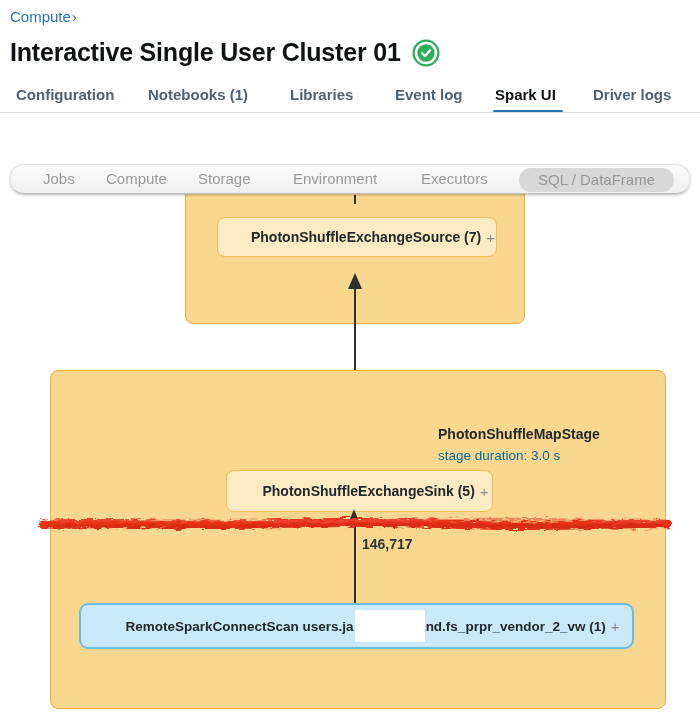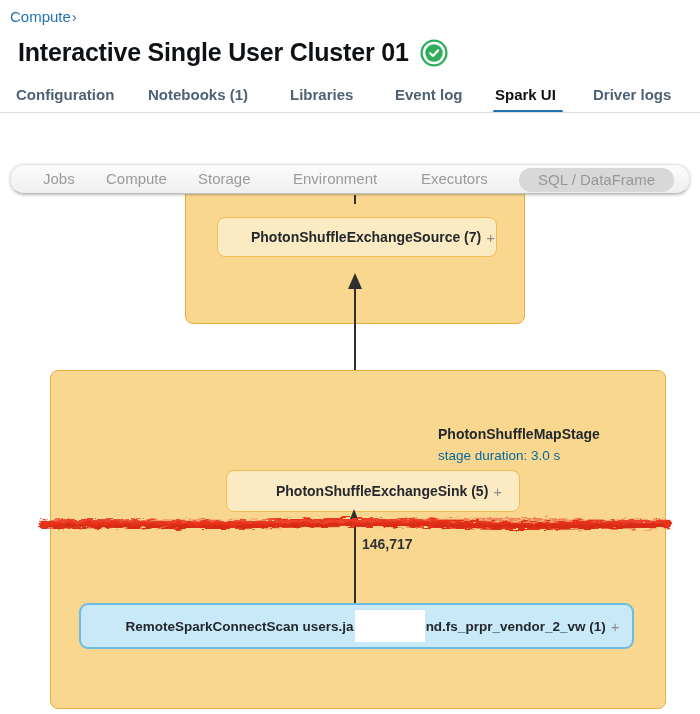--- a/index.html
+++ b/index.html
@@ -18,21 +18,21 @@
   html,body{background:#fff;}
   body{font-family:"Liberation Sans","DejaVu Sans",sans-serif;}
   .screen{position:relative;width:700px;height:714px;background:#fff;overflow:hidden;}
 
   
   .breadcrumb{position:absolute;left:10px;top:8px;display:flex;align-items:center;gap:1px;font-size:15px;}
   .breadcrumb .crumb{color:var(--accent-blue);cursor:pointer;}
   .breadcrumb .sep{color:#3b6ea5;font-size:14px;}
 
   
-  .title-row{position:absolute;left:18px;top:38px;display:flex;align-items:center;gap:11px;}
+  .title-row{position:absolute;left:10px;top:38px;display:flex;align-items:center;gap:11px;}
   .page-title{font-size:25px;font-weight:700;color:#0E1215;letter-spacing:-0.2px;}
   .status-svg{display:block;}
 
   
   .tabs{position:absolute;left:0;top:84px;width:700px;height:30px;}
   .tab{position:absolute;top:2px;font-size:15px;font-weight:700;color:#4E6275;white-space:nowrap;cursor:pointer;}
   .tab.active{color:#0E1215;}
   .tab-underline{position:absolute;left:493px;top:26px;width:70px;height:3px;background:var(--accent-blue);border-radius:2px;}
   .tabs-divider{position:absolute;left:0;top:28px;width:700px;height:1px;background:#D9DEE3;}
 
@@ -47,21 +47,21 @@
 
   
   .stage-box{position:absolute;background:var(--stage-fill);border:1.5px solid var(--stage-border);border-radius:8px;}
   .box-upstream{left:185px;top:182px;width:340px;height:142px;}
   .box-map{left:50px;top:370px;width:616px;height:339px;}
 
   .dag-node{position:absolute;display:flex;align-items:center;justify-content:center;
     background:var(--node-fill);border:1.5px solid var(--node-border);border-radius:8px;
     font-size:14px;font-weight:700;color:#23282D;white-space:nowrap;cursor:pointer;padding-left:32px;}
   .node-source{left:217px;top:217px;width:280px;height:40px;}
-  .node-sink{left:226px;top:470px;width:294px;height:42px;}
+  .node-sink{left:226px;top:470px;width:267px;height:42px;}
   .node-scan{left:79px;top:603px;width:555px;height:46px;background:var(--scan-fill);
     border:2px solid var(--scan-border);border-radius:9px;font-size:13.5px;}
   .plus{color:#8C8C8C;font-weight:400;font-size:15px;margin-left:5px;}
   .redact-box{width:70px;height:32px;background:#FFFFFF;margin:0 1px;border-radius:1px;}
 
   
   .edge-line{position:absolute;width:1.6px;background:var(--edge-color);}
   .arrow-head{position:absolute;width:0;height:0;border-left:7.5px solid transparent;
     border-right:7.5px solid transparent;border-bottom:16px solid var(--edge-color);}
   .edge-label{position:absolute;font-size:14px;font-weight:700;color:#2E3338;white-space:nowrap;}

